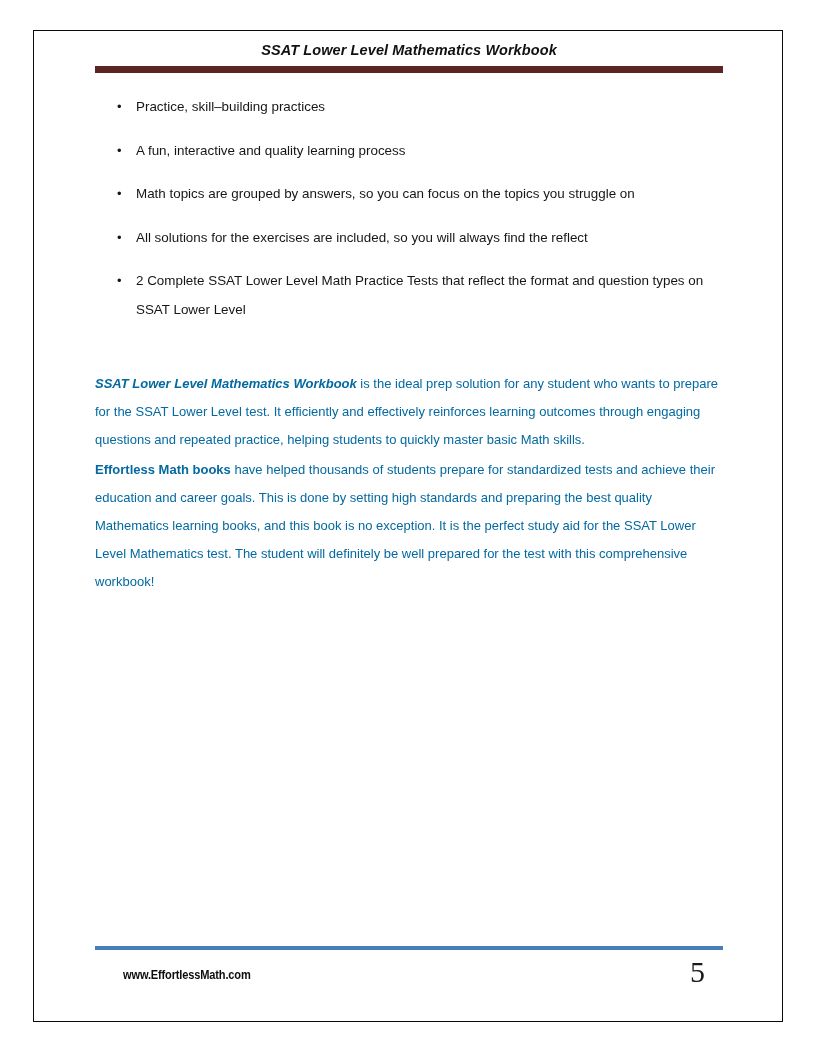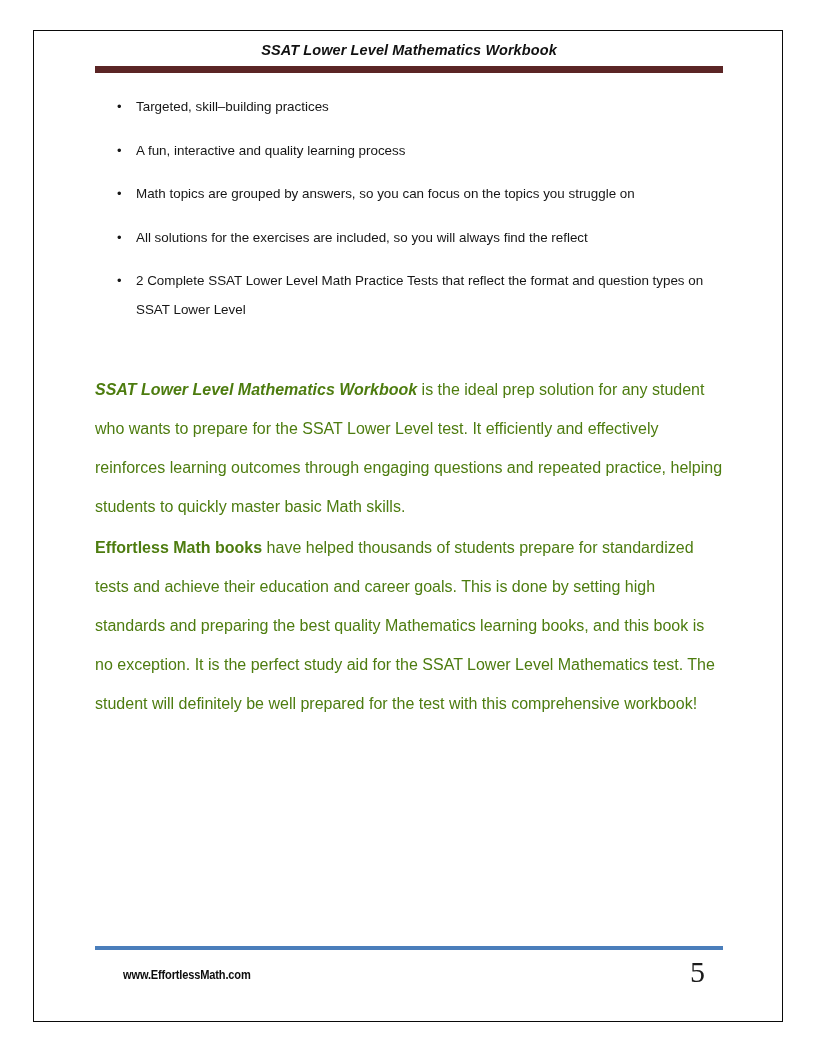--- a/index.html
+++ b/index.html
@@ -85,23 +85,23 @@
   .bullet-marker {
     position: absolute;
     left: 22px;
     top: 0;
     font-size: 13px;
     line-height: 29px;
   }
 
   
   .para {
-    font-size: 16px;
-    line-height: 39px;
-    color: #4d7c0f;
+    font-size: 13px;
+    line-height: 28px;
+    color: #0369a1;
     margin: 0;
   }
   .para-1 { margin-top: 46px; }
   .para-2 { margin-top: 2px; }
 
   .lead-italic {
     font-weight: bold;
     font-style: italic;
   }
   .lead-bold {
@@ -157,21 +157,21 @@
   <div class="header">
     <div class="header-title">SSAT Lower Level Mathematics Workbook</div>
     <div class="header-rule"></div>
   </div>
 
   <div class="content">
 
     <ul class="bullet-list">
       <li class="bullet-item">
         <span class="bullet-marker">•</span>
-        <span>Targeted, skill–building practices</span>
+        <span>Practice, skill–building practices</span>
       </li>
       <li class="bullet-item">
         <span class="bullet-marker">•</span>
         <span>A fun, interactive and quality learning process</span>
       </li>
       <li class="bullet-item">
         <span class="bullet-marker">•</span>
         <span>Math topics are grouped by answers, so you can focus on the topics you struggle on</span>
       </li>
       <li class="bullet-item">

